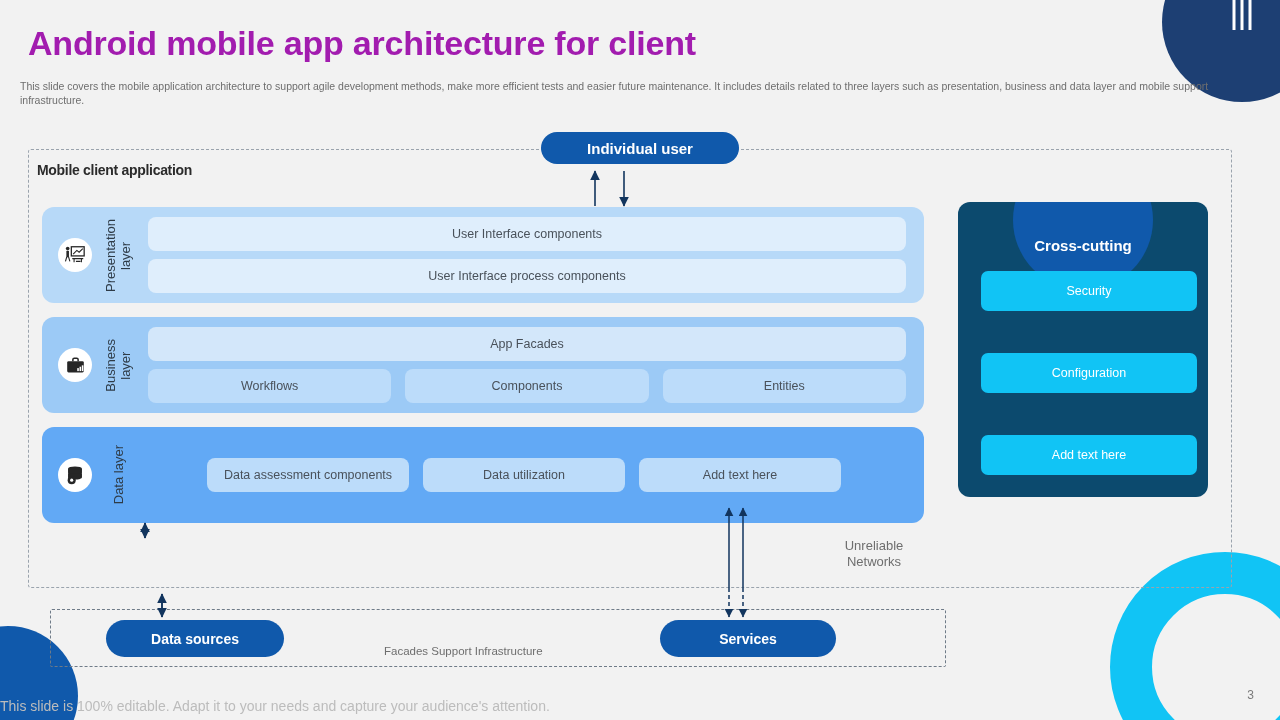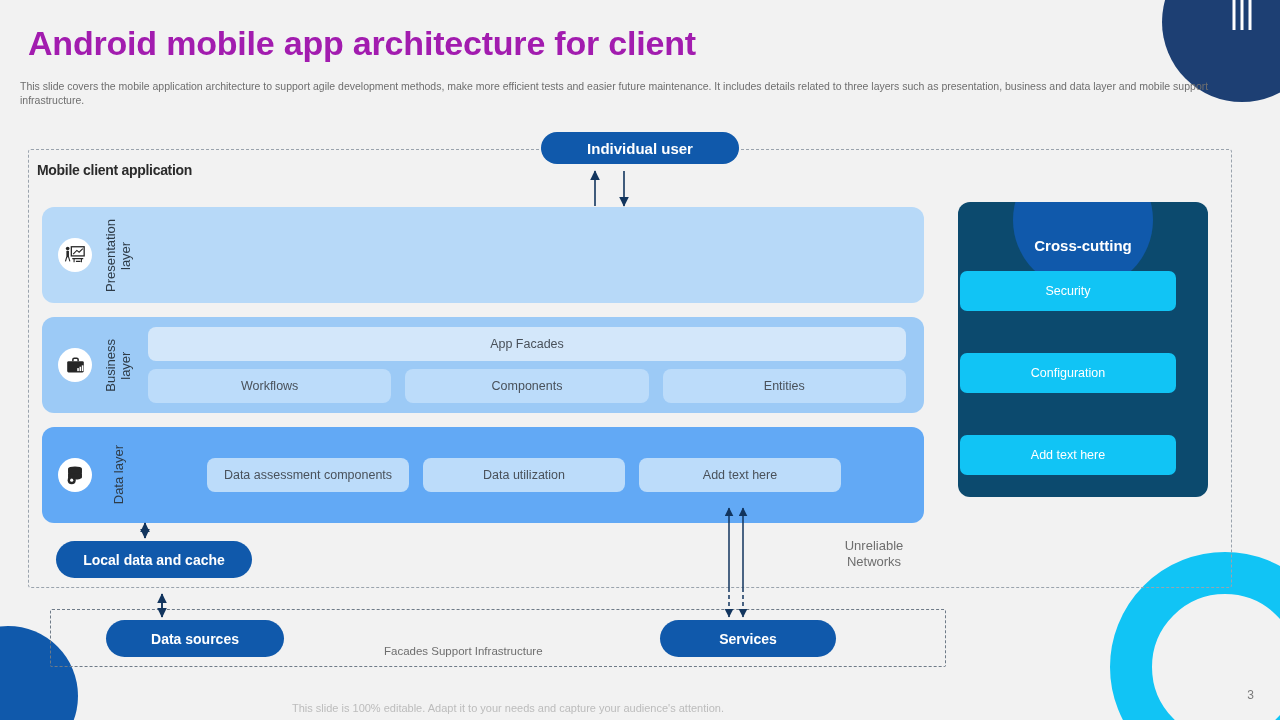--- a/index.html
+++ b/index.html
@@ -160,21 +160,21 @@
     transform: translateX(-50%);
     width: 140px; height: 140px;
     border-radius: 50%;
     background: #1059ab;
     color: #fff;
     display: flex; align-items: flex-end; justify-content: center;
     padding-bottom: 36px;
     font-size: 15px; font-weight: bold;
   }
   .cc-btn {
-    position: absolute; left: 2px;
+    position: absolute; left: 23px;
     width: 216px; height: 40px;
     border-radius: 7px;
     background: #11c4f5;
     color: #ffffff;
     font-size: 12.5px;
     display: flex; align-items: center; justify-content: center;
   }
   .cc-btn-0 { top: 69px; }
   .cc-btn-1 { top: 151px; }
   .cc-btn-2 { top: 233px; }
@@ -202,22 +202,21 @@
   .arrows {
     position: absolute; left: 0; top: 0;
     width: 1280px; height: 720px;
     pointer-events: none;
     z-index: 4;
   }
 
   
   .footer {
     position: absolute; left: 0; bottom: 6px; width: 1016px;
-    text-align: center;
-    font-size: 11px; color: #bcbcbc;
+    font-size: 14px; color: #bcbcbc;
   }
 </style>
 </head>
 <body>
 
 <div id="slide">
 
   <div class="deco-tr">
     <div class="deco-tr-lines">
       <i></i>
@@ -242,20 +241,28 @@
         <path d="M10 11 L14 7 L16.5 9 L20.5 5" fill="none" stroke="#262626" stroke-width="1.2"></path>
         <circle cx="4" cy="5" r="2" fill="#262626"></circle>
         <rect x="2.6" y="7.5" width="2.8" height="7" fill="#262626"></rect>
         <path d="M3 14 L1.6 19 M5 14 L6.4 19" stroke="#262626" stroke-width="1.2" fill="none"></path>
         <path d="M9 16 h12 M11 16 v4 M19 16 v4 M13 19 h5" stroke="#262626" stroke-width="1.2" fill="none"></path>
       </svg>
     </div>
     <div class="layer-label">
       <span>Presentation<br>layer</span>
     </div>
+    <div class="layer-content">
+      <div class="row">
+        <div class="chip chip-pale">User Interface  components</div>
+      </div>
+      <div class="row">
+        <div class="chip chip-pale">User Interface  process components</div>
+      </div>
+    </div>
   </div>
 
   <div class="layer layer-business">
     <div class="layer-icon">
       <svg width="21" height="21" viewBox="0 0 24 24">
         <rect x="2.5" y="7" width="19" height="13" rx="1.6" fill="#262626"></rect>
         <path d="M9 7 V5.2 A1.6 1.6 0 0 1 10.6 3.6 h2.8 A1.6 1.6 0 0 1 15 5.2 V7" fill="none" stroke="#262626" stroke-width="1.7"></path>
         <rect x="14" y="15" width="1.8" height="3.4" fill="#ffffff"></rect>
         <rect x="16.6" y="13.4" width="1.8" height="5" fill="#ffffff"></rect>
         <rect x="19.2" y="11.8" width="1.8" height="6.6" fill="#ffffff"></rect>
@@ -299,21 +306,20 @@
   </div>
 
   <div class="cc-panel">
     <div class="cc-badge">Cross-cutting</div>
     <div class="cc-btn cc-btn-0">Security</div>
     <div class="cc-btn cc-btn-1">Configuration</div>
     <div class="cc-btn cc-btn-2">Add text here</div>
   </div>
 
   <div class="pill pill-user">Individual user</div>
-  <div class="pill pill-local">Local data and cache</div>
   <div class="pill pill-source">Data sources</div>
   <div class="pill pill-serv">Services</div>
 
   <div class="msi-box"></div>
   <div class="msi-label">Facades Support Infrastructure</div>
 
   <div class="unrel">Unreliable<br>Networks</div>
 
   <svg class="arrows">
     <defs>

